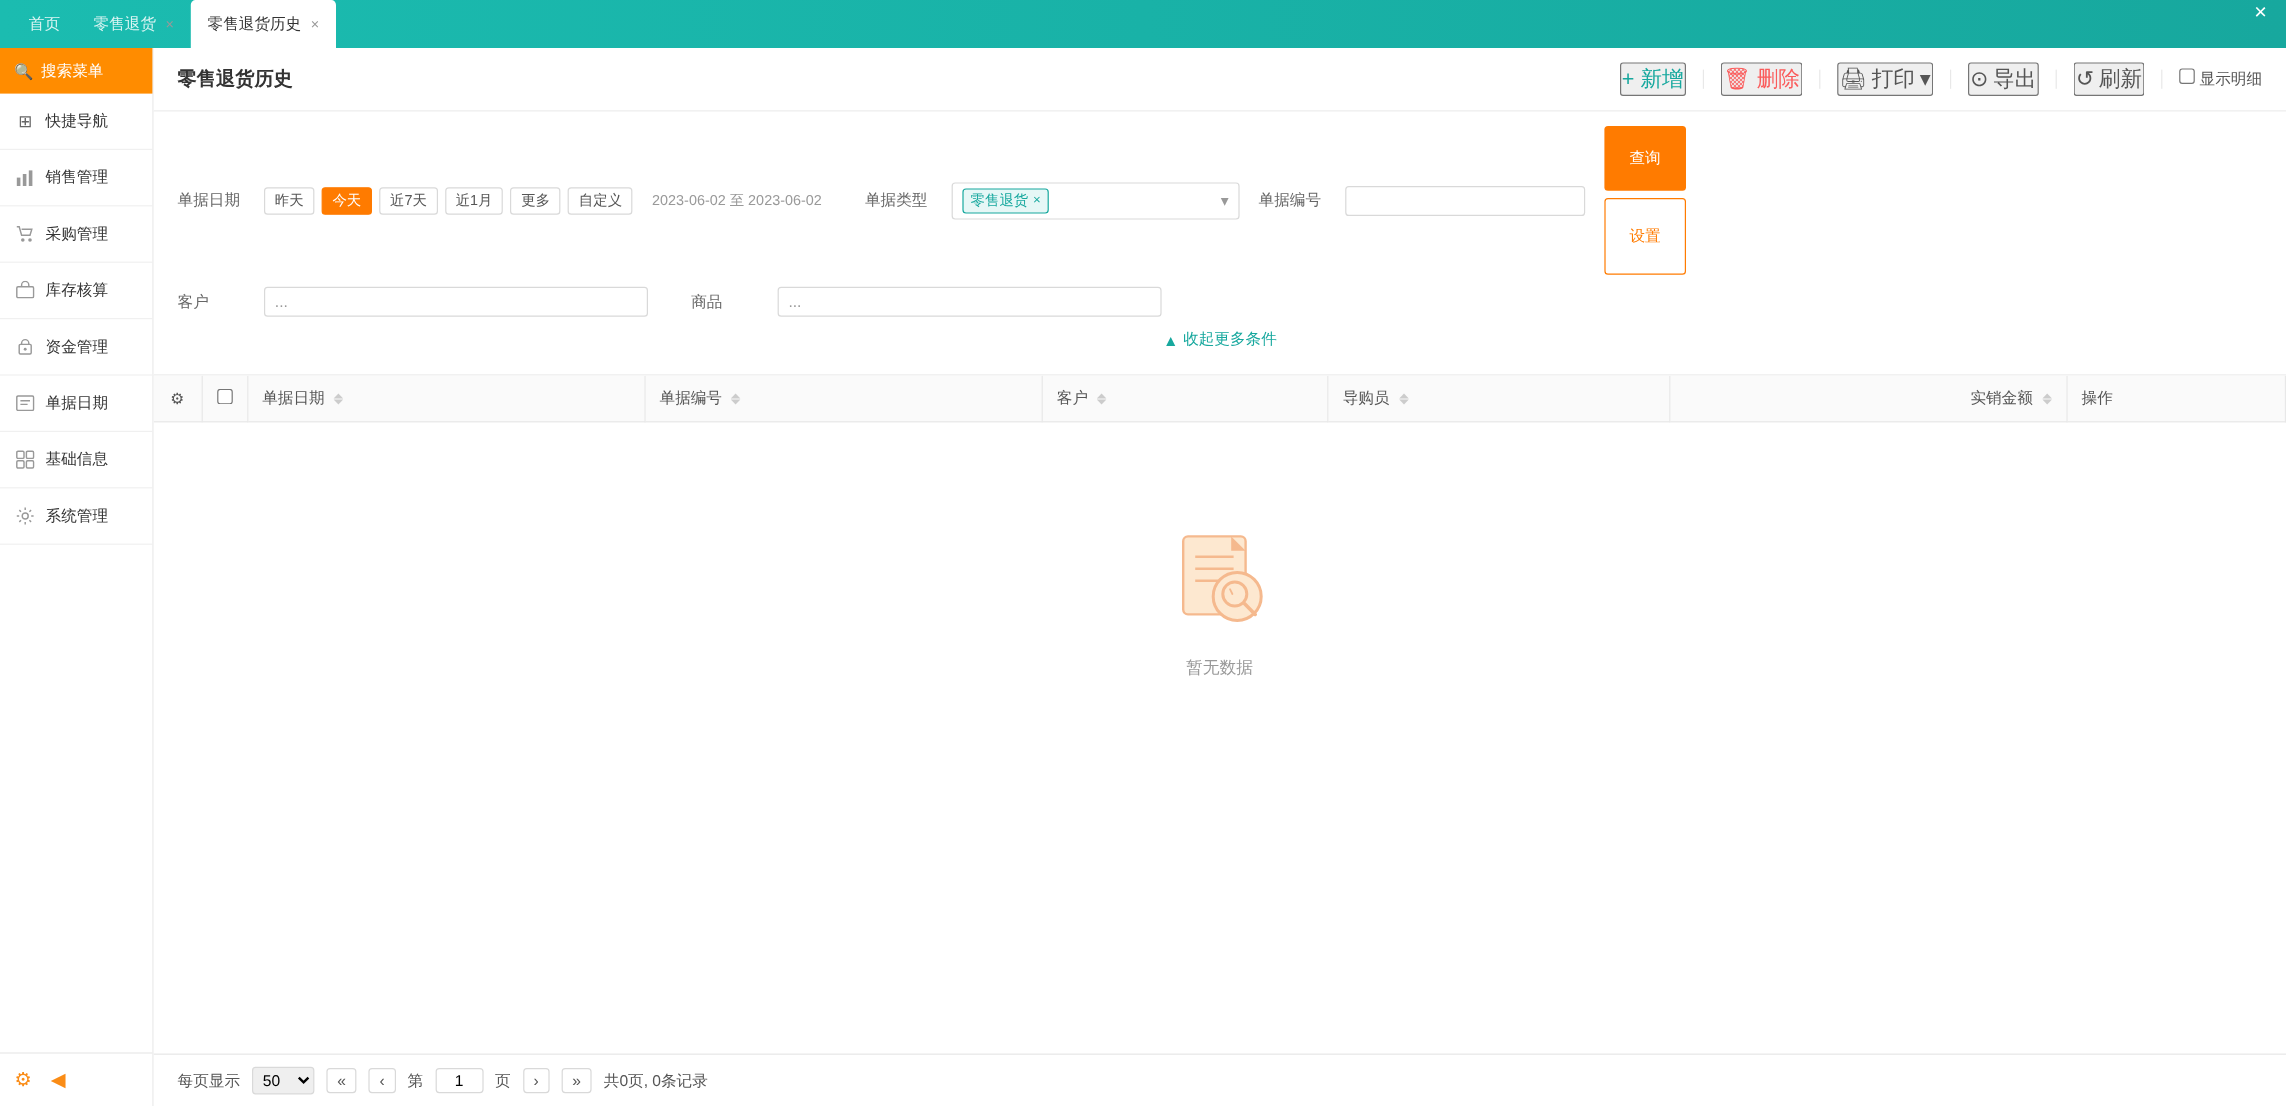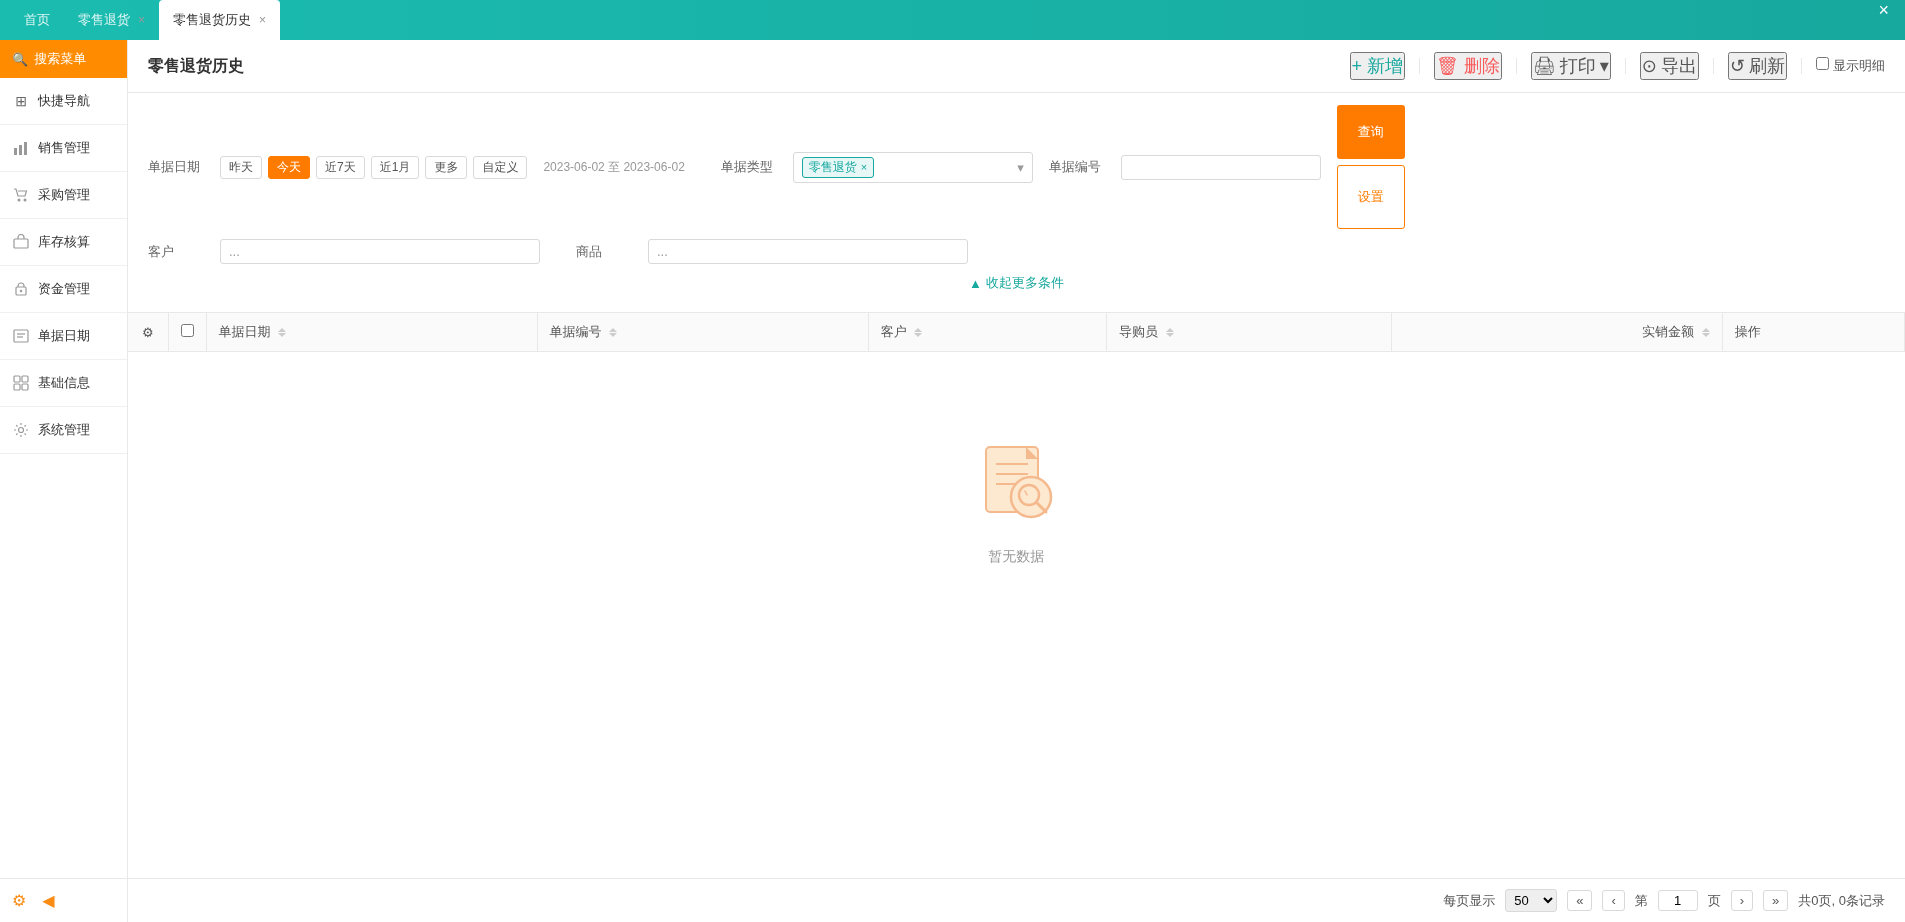--- a/index.html
+++ b/index.html
@@ -342,21 +342,20 @@
       font-size: 14px;
     }
 
     
     .pagination {
       background: #fff;
       border-top: 1px solid #e8e8e8;
       padding: 10px 20px;
       display: flex;
       align-items: center;
-      justify-content: flex-end;
       gap: 10px;
       font-size: 13px;
       color: #555;
     }
     .page-size-select {
       border: 1px solid #d9d9d9;
       border-radius: 3px;
       padding: 2px 4px;
       font-size: 13px;
     }

